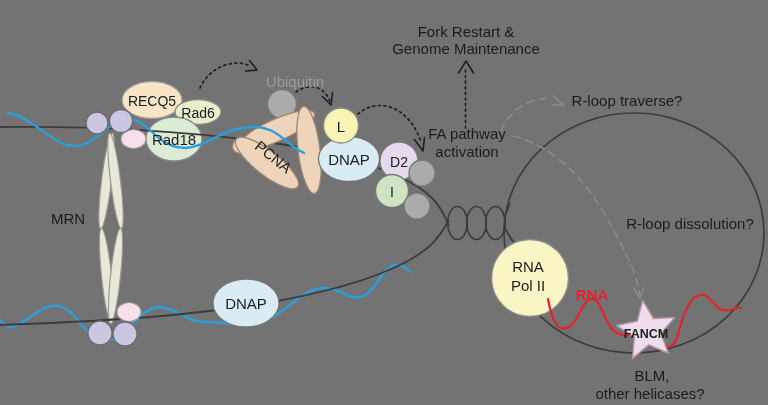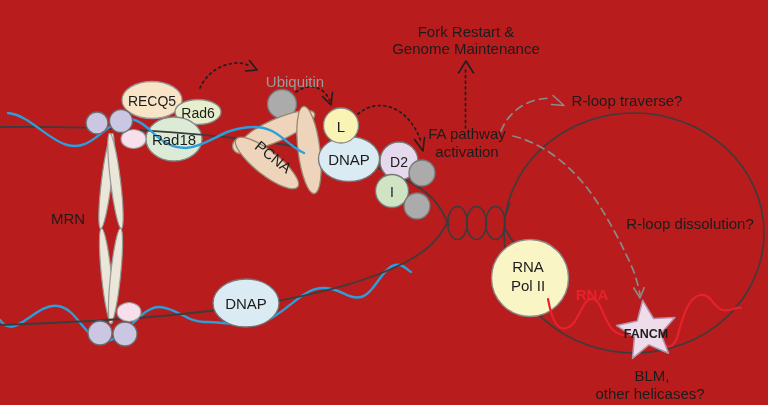--- a/index.html
+++ b/index.html
@@ -1,17 +1,17 @@
 <!DOCTYPE html>
 <html><head>
 <meta charset="utf-8">
 <style>
   html,body{margin:0;padding:0;background:#ffffff;}
   body{width:768px;height:405px;font-family:"Liberation Sans",sans-serif;}
-  #canvas{position:relative;width:768px;height:405px;background:#b91c1c;overflow:hidden;}
+  #canvas{position:relative;width:768px;height:405px;background:#737373;overflow:hidden;}
   svg{display:block;}
   text{fill:#1c1c1c;font-family:"Liberation Sans",sans-serif;}
   .lbl{font-size:15px;}
   .lbl-sm{font-size:14px;}
   .lbl-gray{fill:#9b9b9b;}
   .lbl-red{fill:#e8212d;font-weight:600;}
   .strand{fill:none;stroke:#3c3c3c;stroke-width:1.8;}
   .bluewave{fill:none;stroke:#2b9fdc;stroke-width:2.4;stroke-linecap:round;}
   .dotted{fill:none;stroke:#1f1f1f;stroke-width:1.7;stroke-dasharray:2 3.6;stroke-linecap:round;}
   .dotbarb{fill:none;stroke:#1f1f1f;stroke-width:1.6;stroke-linecap:round;}

